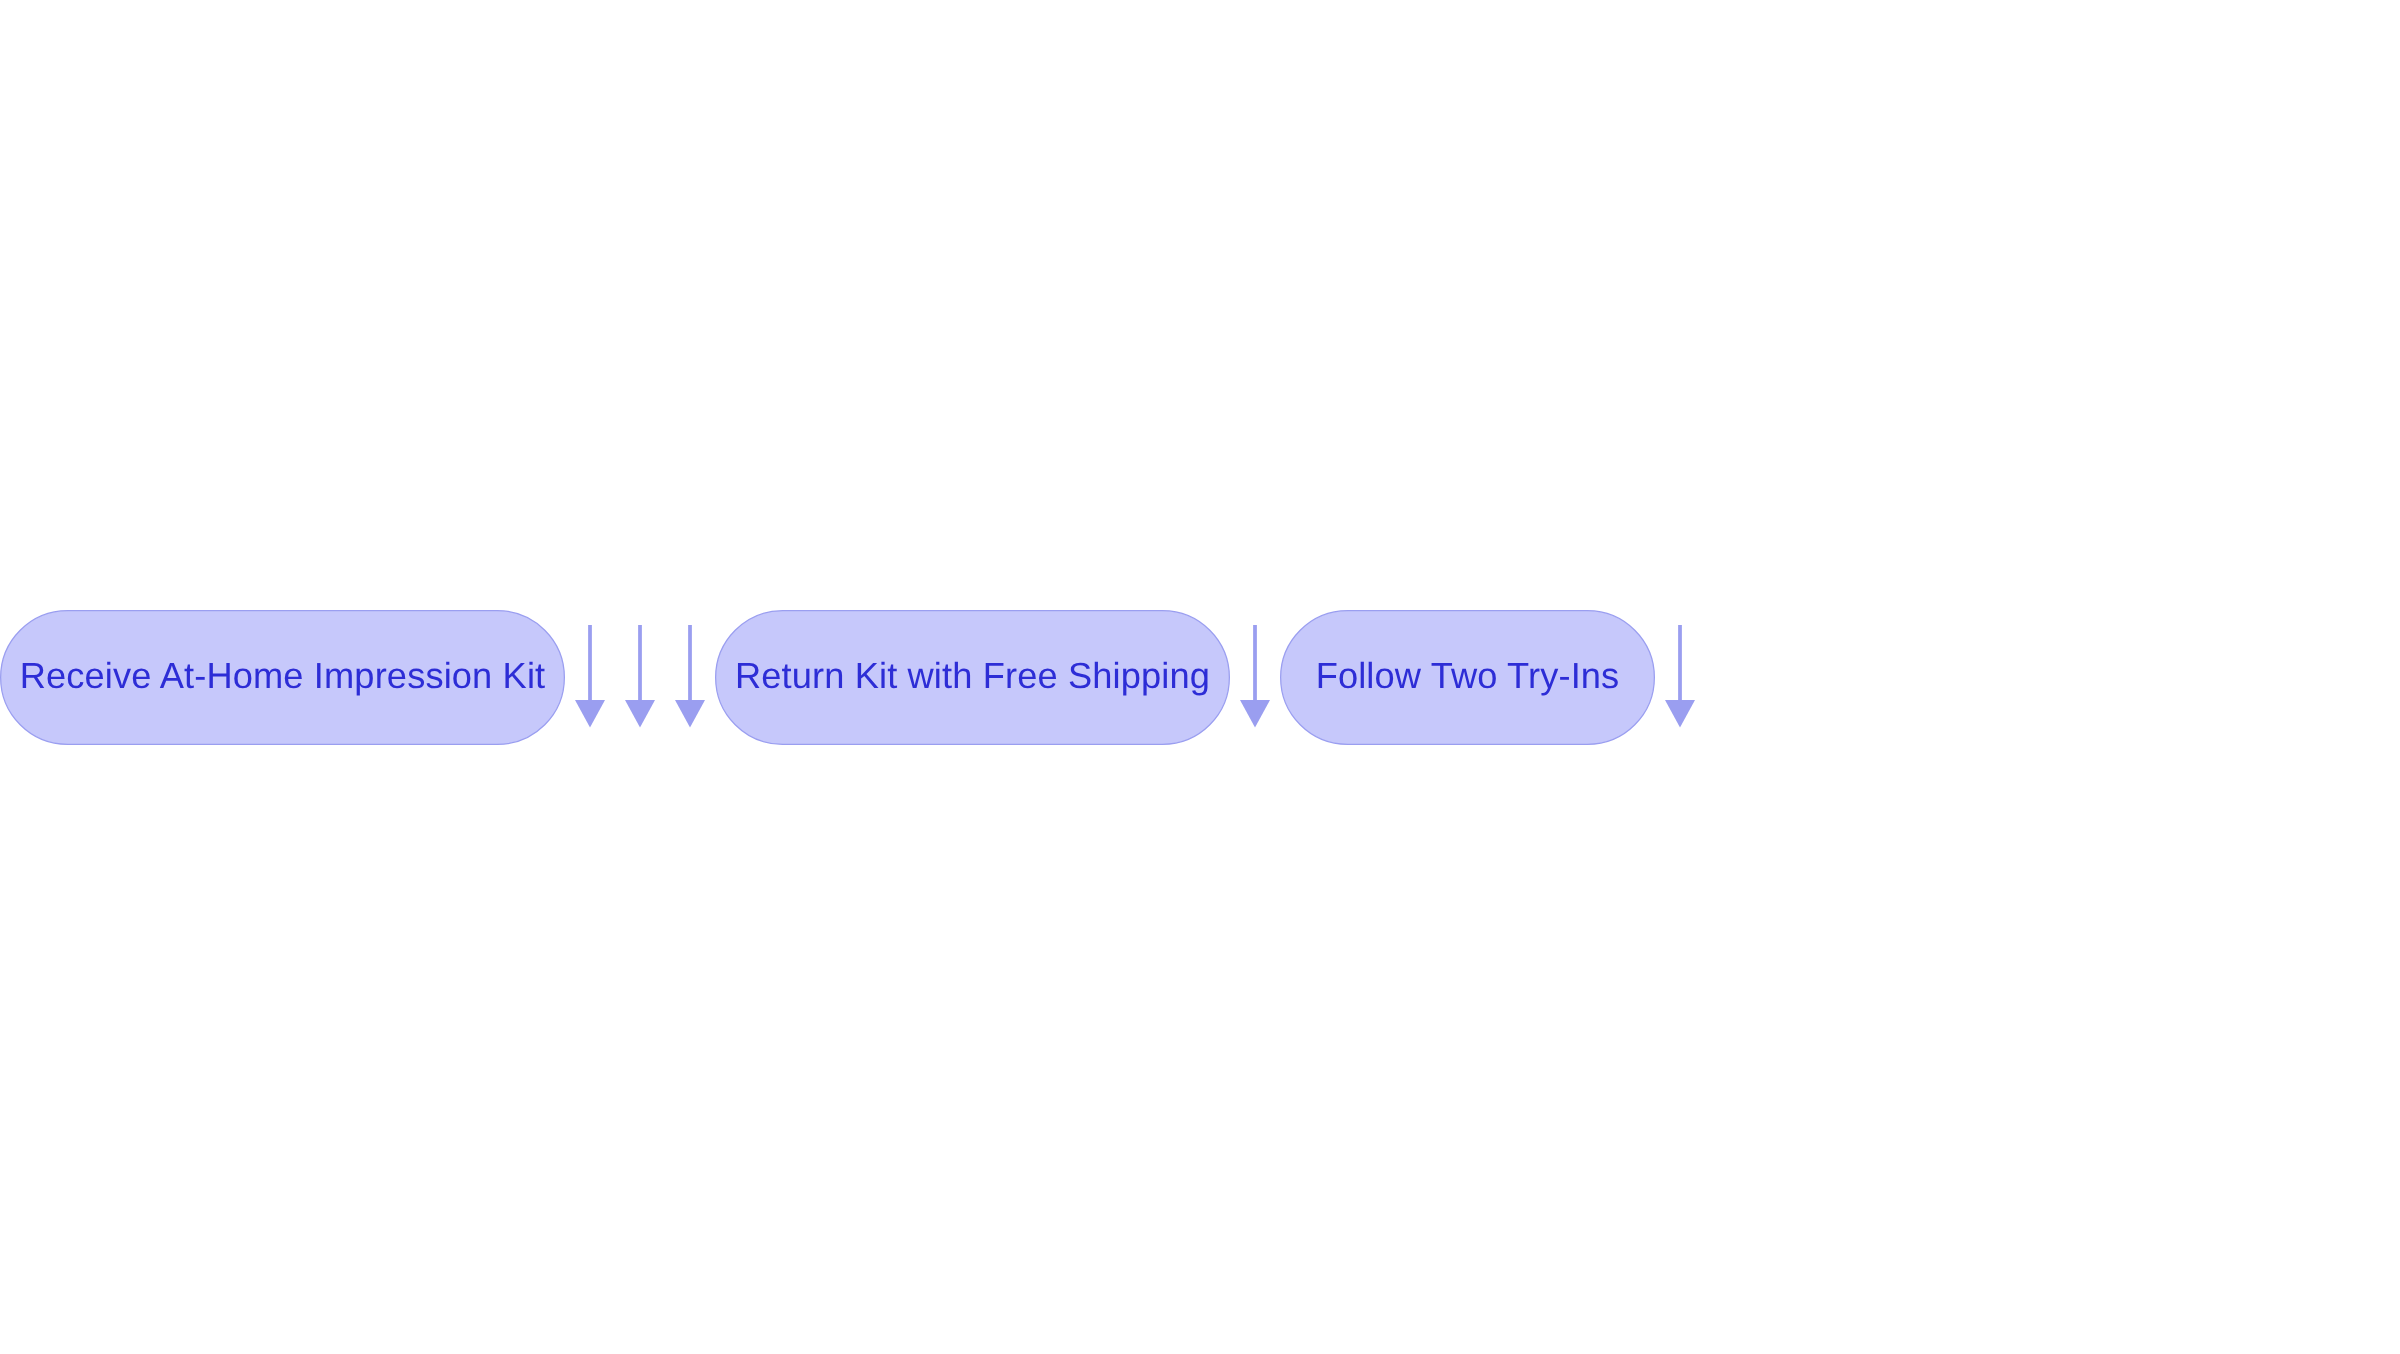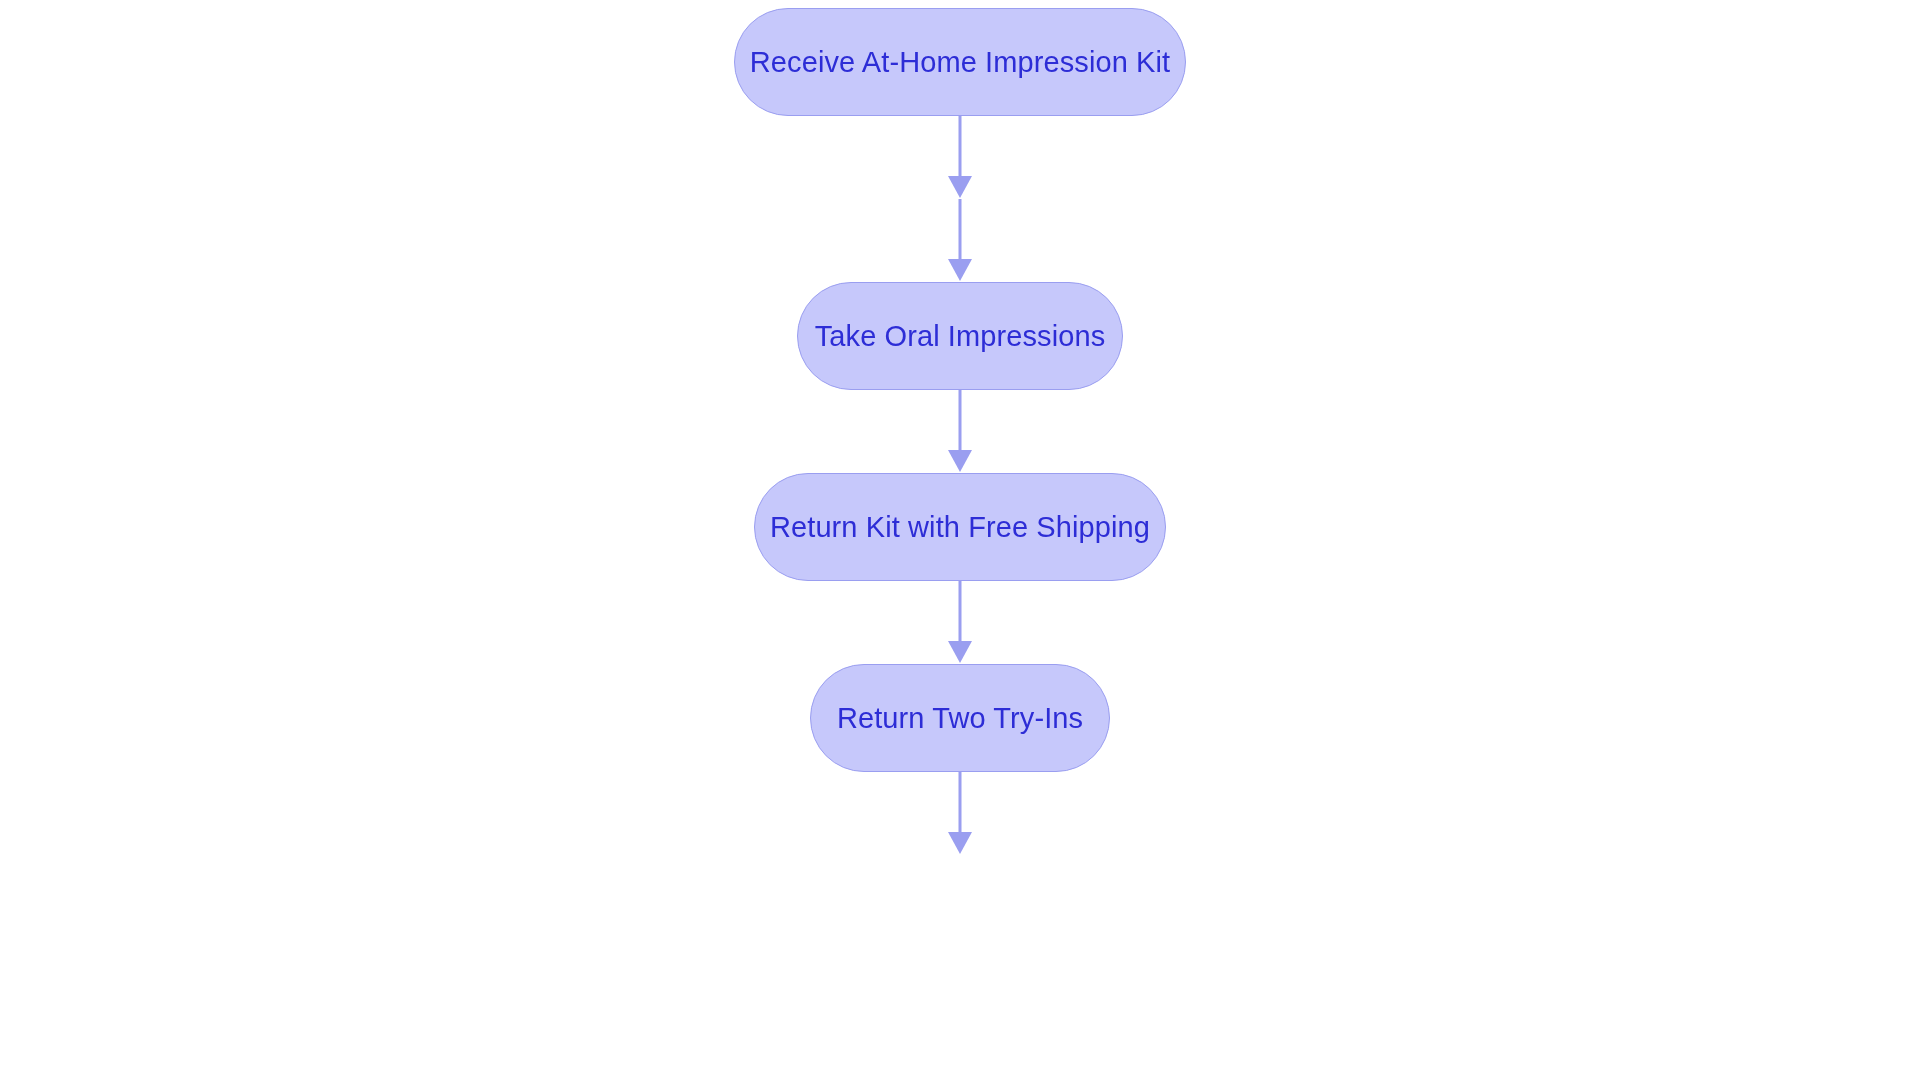--- a/index.html
+++ b/index.html
@@ -20,21 +20,21 @@
     height: 1083px;
     background: #ffffff;
   }
   .flow-column {
     position: absolute;
     left: 0;
     top: 0;
     width: 1920px;
     height: 1083px;
     display: flex;
-    flex-direction: column;
+    flex-direction: row;
     align-items: center;
     justify-content: flex-start;
   }
   .node {
     box-sizing: border-box;
     height: 108px;
     border-radius: 54px;
     background: #c6c8fb;
     border: 1.6px solid #9a9ef0;
     display: flex;
@@ -106,40 +106,37 @@
       <span class="line"></span>
       <span class="arrowhead"></span>
     </div>
 
 
     <div class="connector">
       <span class="line"></span>
       <span class="arrowhead"></span>
     </div>
 
-    <div class="node n2">
-      <span class="node-label">Take Oral Impressions</span>
-    </div>
 
     <div class="connector">
       <span class="line"></span>
       <span class="arrowhead"></span>
     </div>
 
     <div class="node n3">
       <span class="node-label">Return Kit with Free Shipping</span>
     </div>
 
     <div class="connector">
       <span class="line"></span>
       <span class="arrowhead"></span>
     </div>
 
     <div class="node n4">
-      <span class="node-label">Return Two Try-Ins</span>
+      <span class="node-label">Follow Two Try-Ins</span>
     </div>
 
     <div class="connector">
       <span class="line"></span>
       <span class="arrowhead"></span>
     </div>
 
 
   </div>
 </div>

